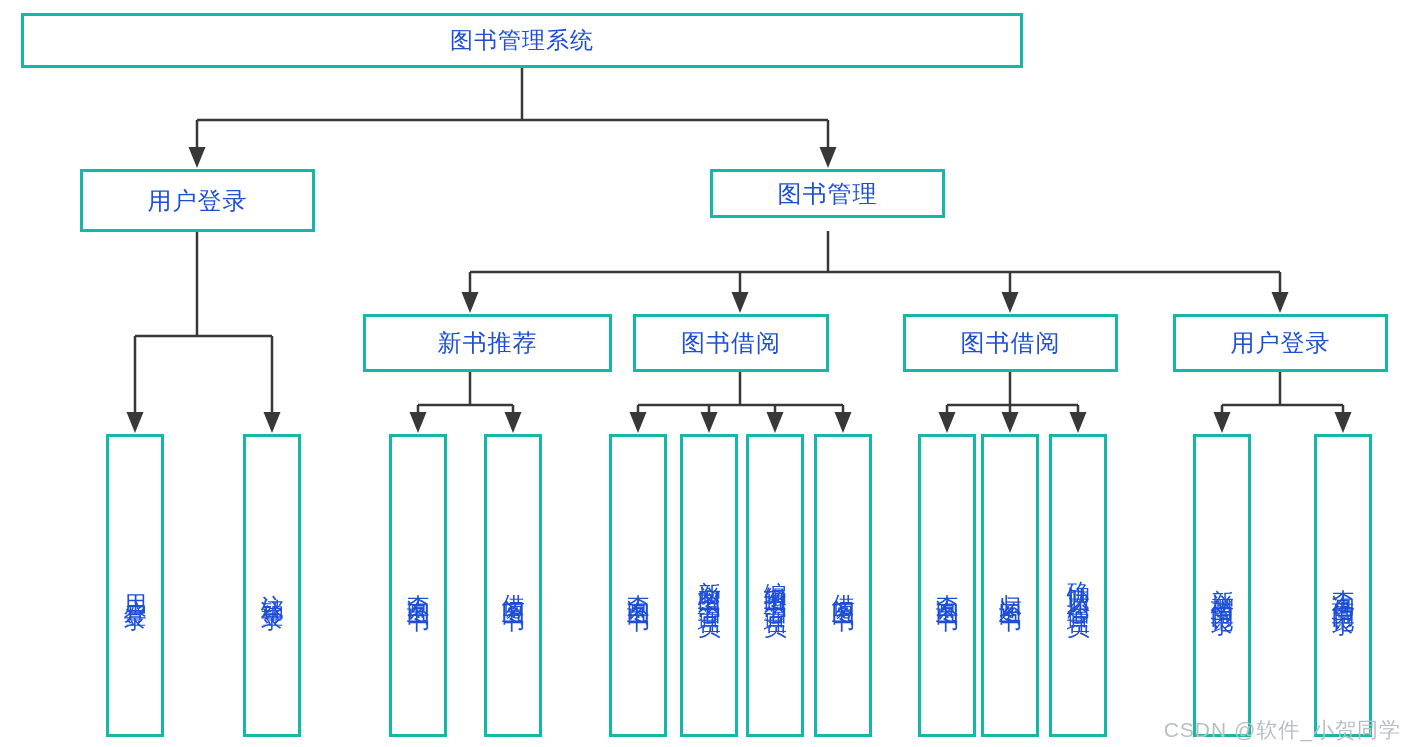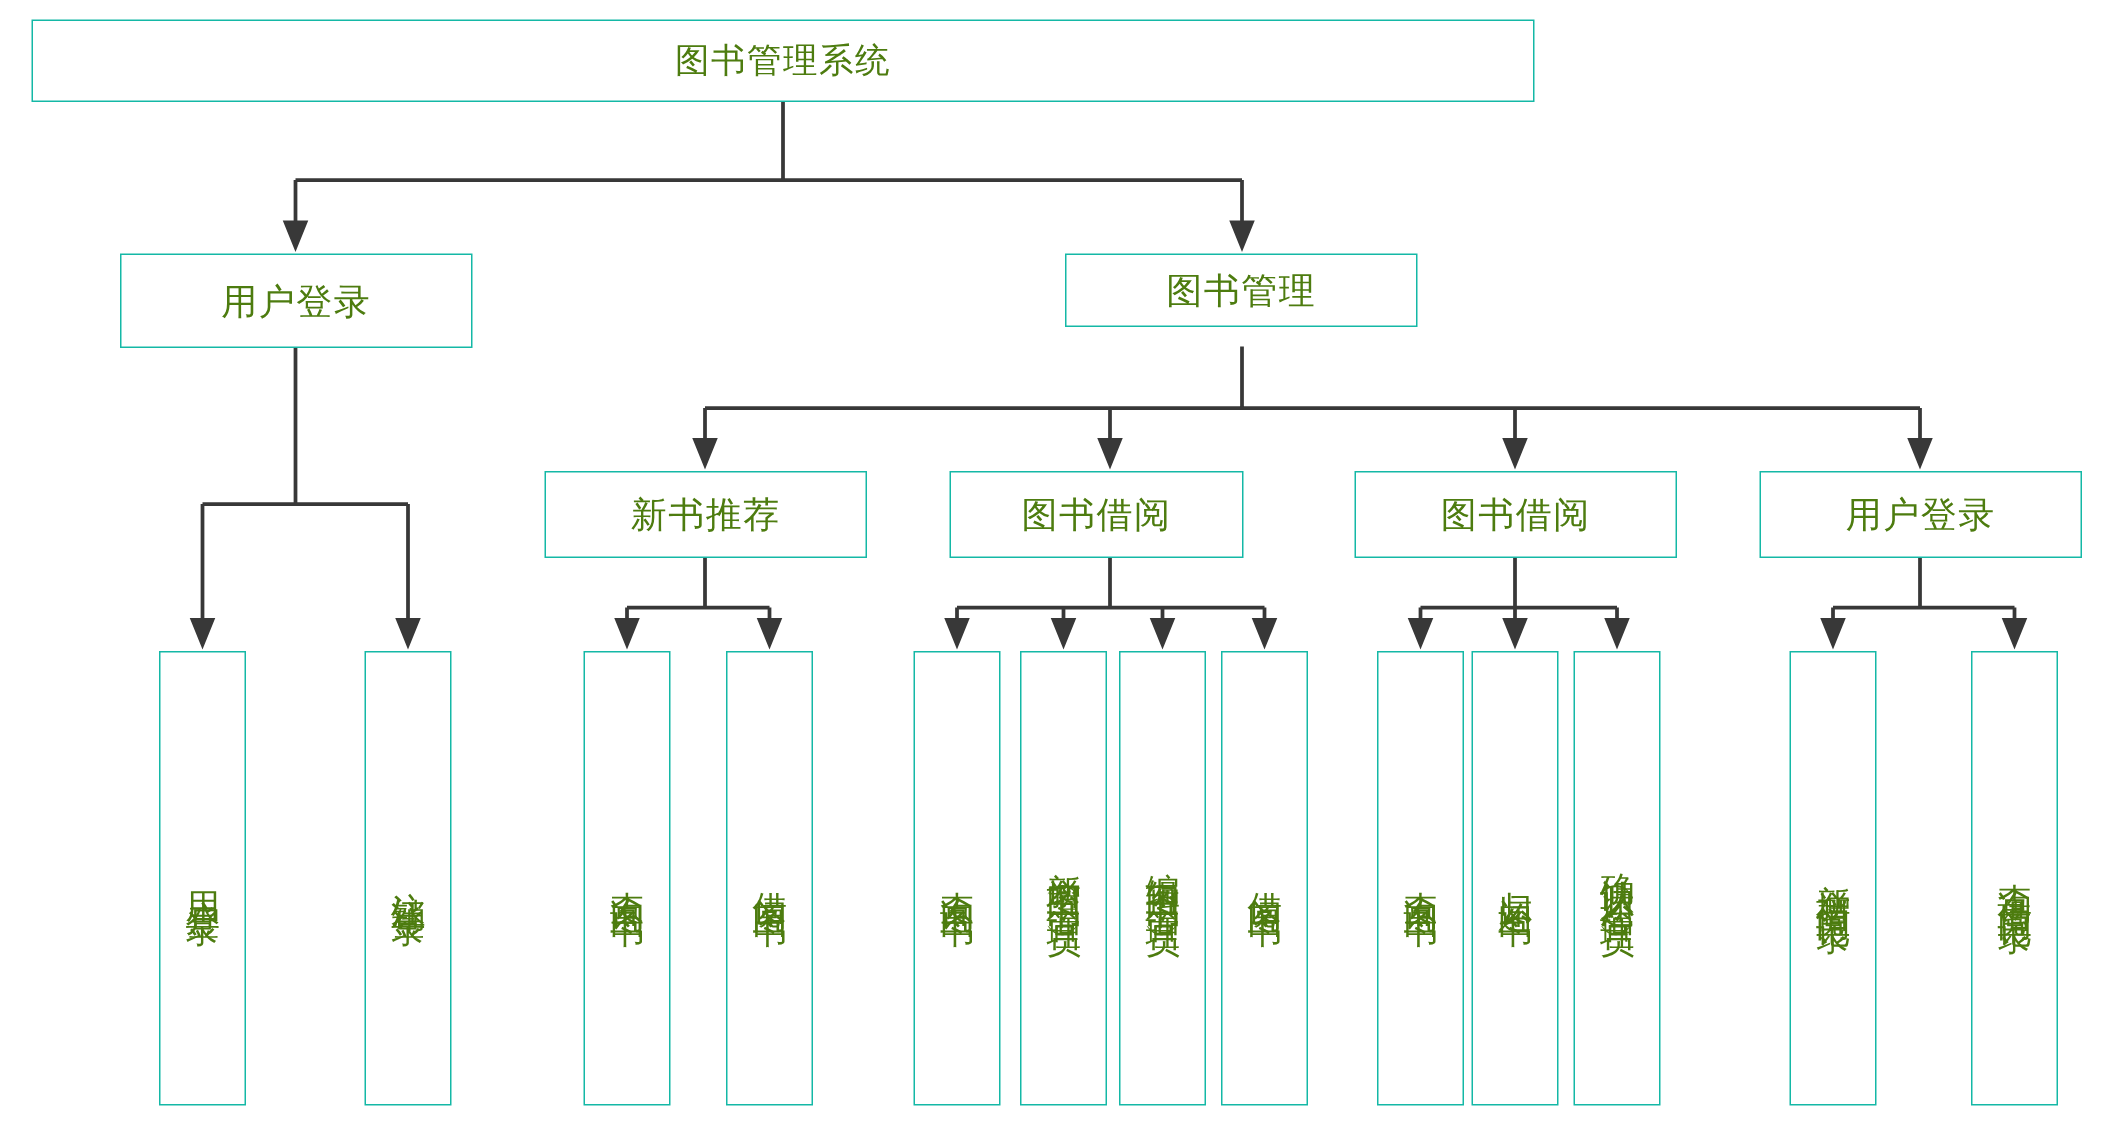--- a/index.html
+++ b/index.html
@@ -18,26 +18,26 @@
   }
   .connectors {
     position: absolute;
     top: 0;
     left: 0;
   }
   .node {
     position: absolute;
     box-sizing: border-box;
     background: #ffffff;
-    border: 1px solid #14b8a6;
+    border: 3px solid #14b8a6;
     display: flex;
     align-items: center;
     justify-content: center;
     text-align: right;
-    color: #4d7c0f;
+    color: #1d4ed8;
   }
   .node.h {
     font-size: 24px;
     letter-spacing: 1px;
   }
   .node.root {
     font-size: 23px;
     letter-spacing: 1px;
   }
   .node.leaf {
@@ -45,21 +45,21 @@
     text-orientation: mixed;
     font-size: 23px;
     letter-spacing: 5px;
     line-height: 1.1;
     padding: 4px 0;
   }
   
   .n-root            { left: 21px;  top: 13px;  width: 1002px; height: 55px; }
   .n-user-login      { left: 80px;  top: 169px; width: 235px;  height: 63px; }
   .n-book-mgmt       { left: 710px; top: 169px; width: 235px;  height: 49px; }
-  .n-new-book        { left: 363px; top: 314px; width: 215px;  height: 58px; font-family: Liberation Mono, monospace; }
+  .n-new-book        { left: 363px; top: 314px; width: 249px;  height: 58px; font-family: Liberation Mono, monospace; }
   .n-book-borrow     { left: 633px; top: 314px; width: 196px;  height: 58px; }
   .n-current-borrow  { left: 903px; top: 314px; width: 215px;  height: 58px; }
   .n-borrow-record   { left: 1173px;top: 314px; width: 215px;  height: 58px; }
   .leaf              { top: 434px; width: 58px; height: 303px; }
   .l-ul-1 { left: 106px; }
   .l-ul-2 { left: 243px; }
   .l-nb-1 { left: 389px; }
   .l-nb-2 { left: 484px; }
   .l-bb-1 { left: 609px; }
   .l-bb-2 { left: 680px; }
@@ -140,14 +140,15 @@
   <div class="node leaf l-bb-3">编辑图书（管理员）</div>
   <div class="node leaf l-bb-4">借阅图书</div>
 
   <div class="node leaf l-cb-1">查询图书</div>
   <div class="node leaf l-cb-2">归还图书</div>
   <div class="node leaf l-cb-3">确认归还（管理员）</div>
 
   <div class="node leaf l-br-1">新增借阅记录</div>
   <div class="node leaf l-br-2">查询借阅记录</div>
 
+  <div class="watermark">CSDN @软件_小贺同学</div>
 
 </div>
 
 </body></html>

